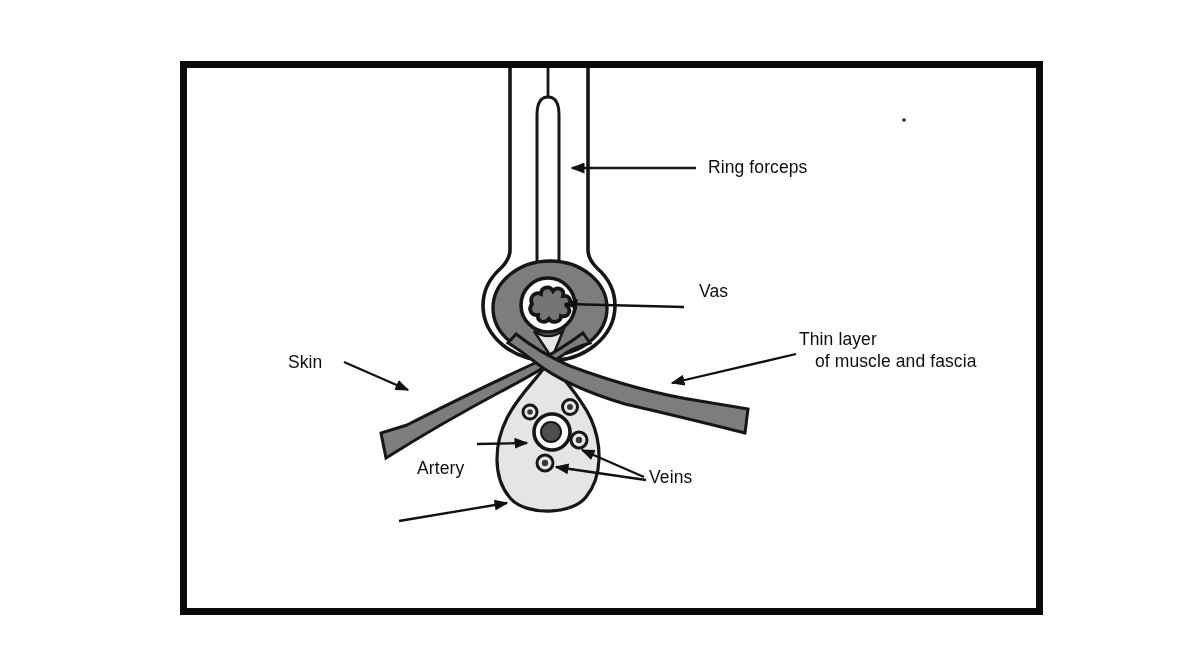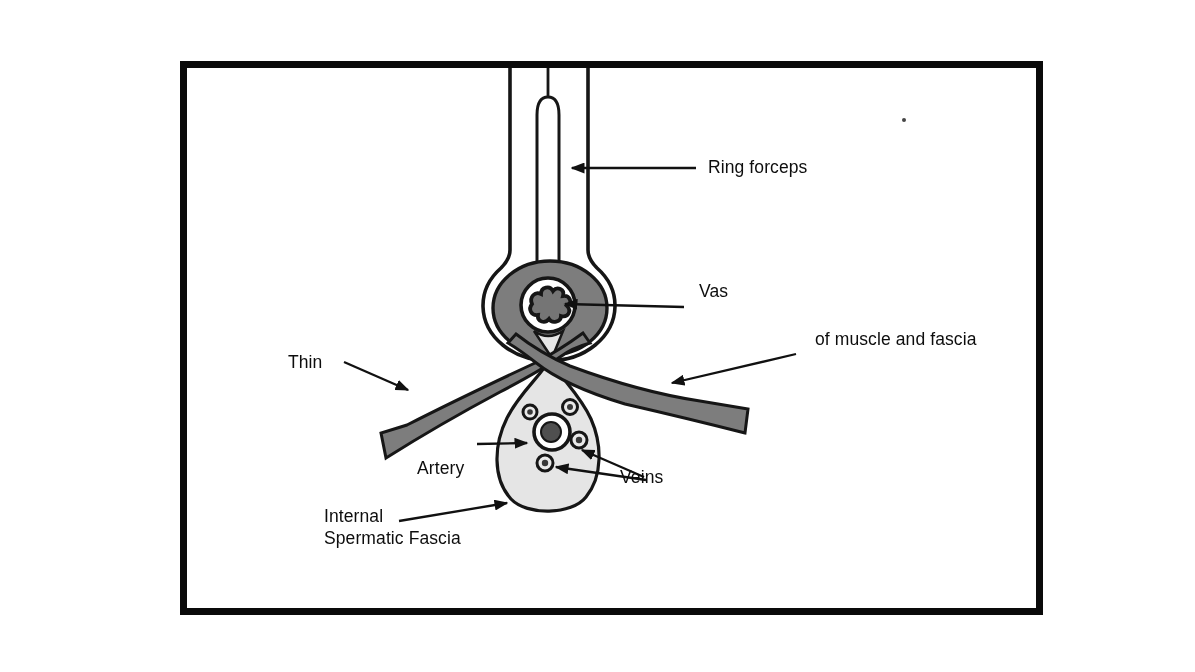--- a/index.html
+++ b/index.html
@@ -69,33 +69,30 @@
 
   <div class="label" style="left:708px;top:157px">
     <span>Ring forceps</span>
   </div>
 
   <div class="label" style="left:699px;top:281px">
     <span>Vas</span>
   </div>
 
   <div class="label" style="left:288px;top:352px">
-    <span>Thin</span>
+    <span>Skin</span>
   </div>
 
   <div class="label" style="left:799px;top:329px">
+    <div>Thin layer</div>
     <div class="indent">of muscle and fascia</div>
   </div>
 
   <div class="label" style="left:417px;top:458px">
     <span>Artery</span>
   </div>
 
-  <div class="label" style="left:620px;top:467px">
+  <div class="label" style="left:649px;top:467px">
     <span>Veins</span>
   </div>
 
-  <div class="label" style="left:324px;top:506px">
-    <div>Internal</div>
-    <div>Spermatic Fascia</div>
-  </div>
 
 </div>
 
 </body></html>

